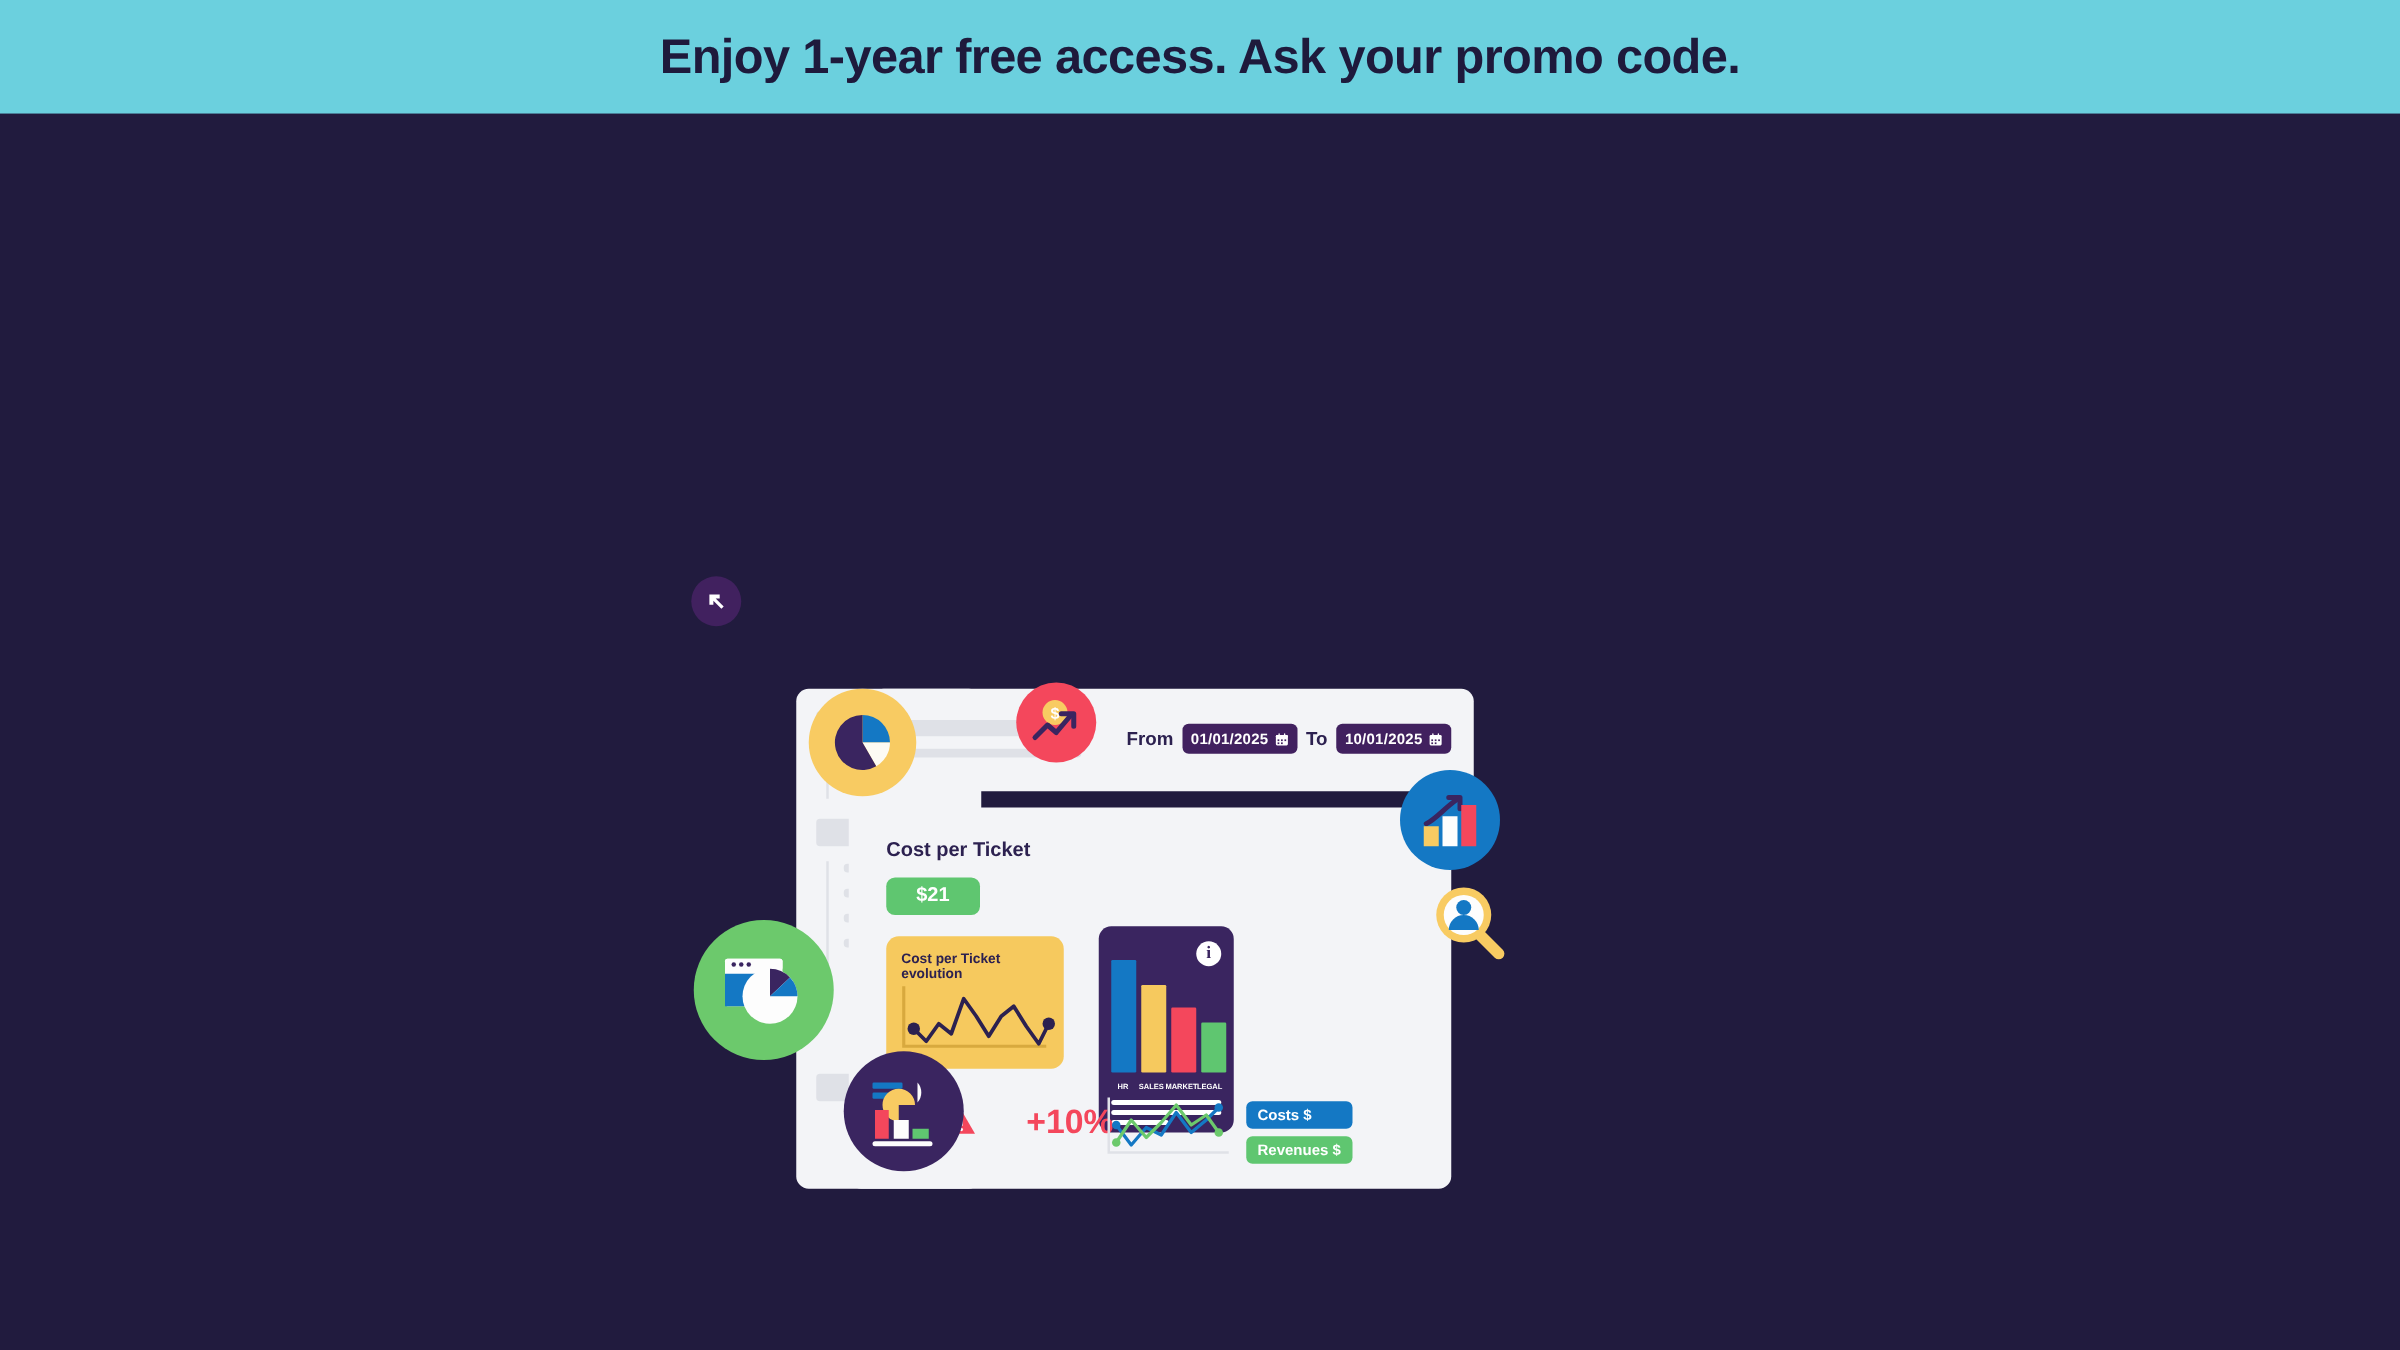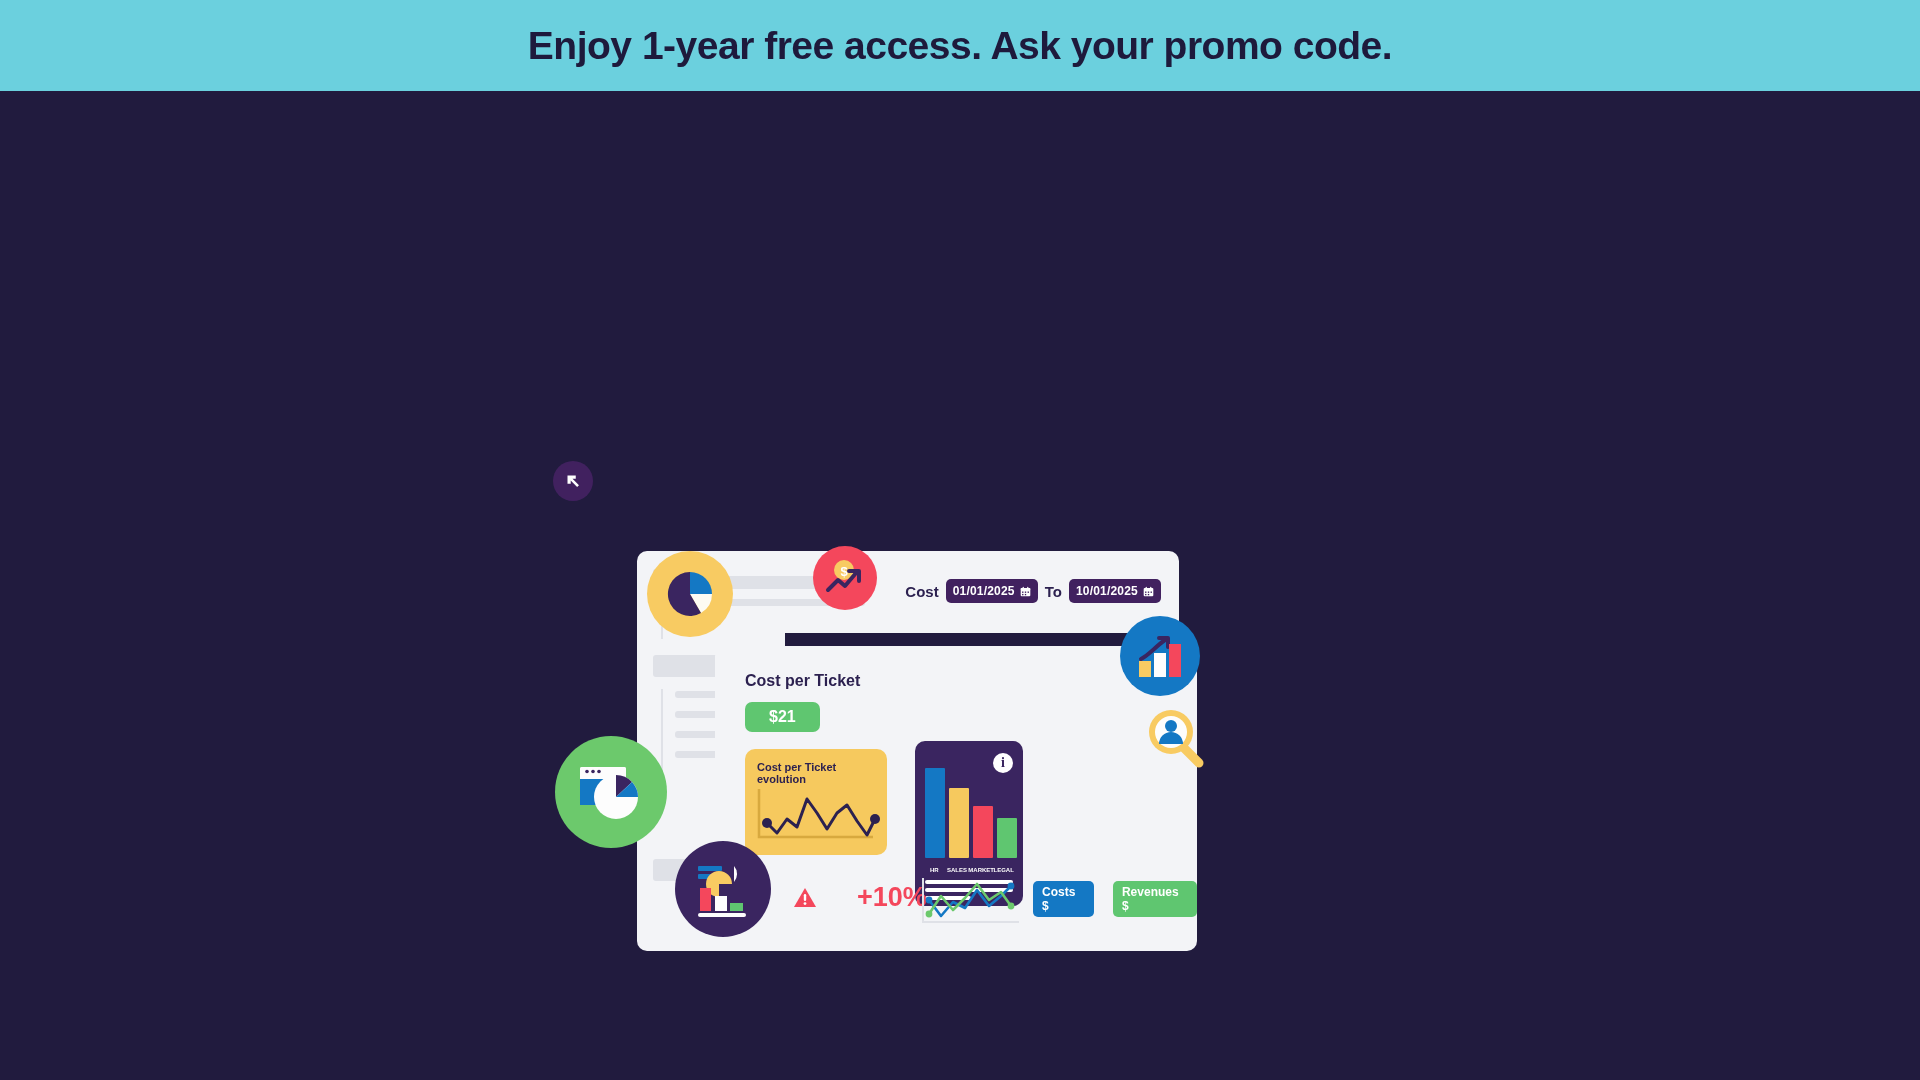--- a/index.html
+++ b/index.html
@@ -68,21 +68,21 @@
   .sk{ position:absolute; background:#DFE1E7; border-radius:3px; }
   .vrule{ position:absolute; width:2px; background:#DFE1E7; }
 
   
   .panel-top{
     position:absolute; left:122px; top:55px;
     width:482px; height:82px;
     background:#F3F4F7; border-radius:10px;
   }
   .panel-body{
-    position:absolute; left:140px; top:150px;
+    position:absolute; left:104px; top:150px;
     width:482px; height:305px;
     background:#F3F4F7; border-radius:10px;
   }
 
   
   .daterow{
     position:absolute; right:18px; top:28px;
     display:flex; align-items:center; gap:7px;
   }
   .dr-label{ color:#2C2150; font-size:15px; font-weight:bold; }
@@ -147,21 +147,21 @@
   }
   .pct-text{ color:#F4475C; font-size:27px; font-weight:bold;margin-left:36px; }
 
   
   .minichart{
     position:absolute; left:200px; top:230px;
     width:108px; height:52px;
   }
   .legend{
     position:absolute; left:318px; top:235px;
-    display:flex; flex-direction:row; gap:19px;
+    display:flex; flex-direction:column; gap:6px;
   }
   .lg{
     color:#fff; font-size:12px; font-weight:bold;
     border-radius:5px; padding:4px 9px;
   }
   .lg-costs{ background:#1478C4; }
   .lg-rev{ background:#5FC670; }
 
   
   .fab{ position:absolute; border-radius:50%; display:flex; align-items:center; justify-content:center; }
@@ -196,21 +196,21 @@
       <div class="sk" style="left:38px; top:180px; width:92px; height:7px;"></div>
       <div class="sk" style="left:38px; top:200px; width:92px; height:7px;"></div>
       <div class="sk" style="left:16px; top:308px; width:114px; height:22px;"></div>
     </div>
 
     <div class="panel-top">
       <div class="sk" style="position:absolute;left:20px; top:25px; width:120px; height:13px;"></div>
       <div class="sk" style="position:absolute;left:20px; top:48px; width:148px; height:7px;"></div>
 
       <div class="daterow">
-        <span class="dr-label">Cost</span>
+        <span class="dr-label">From</span>
         <span class="dr-chip">
           <span>01/01/2025</span>
           <svg class="cal-ico" width="11" height="11" viewBox="0 0 16 16">
             <rect x="1" y="3" width="14" height="12" rx="1.5" fill="#fff"></rect>
             <rect x="1" y="3" width="14" height="3.2" rx="1.5" fill="#fff"></rect>
             <rect x="4" y="1" width="1.6" height="3" rx="0.8" fill="#fff"></rect>
             <rect x="10.4" y="1" width="1.6" height="3" rx="0.8" fill="#fff"></rect>
             <rect x="3" y="8" width="2" height="2" fill="#41215F"></rect>
             <rect x="7" y="8" width="2" height="2" fill="#41215F"></rect>
             <rect x="11" y="8" width="2" height="2" fill="#41215F"></rect>

